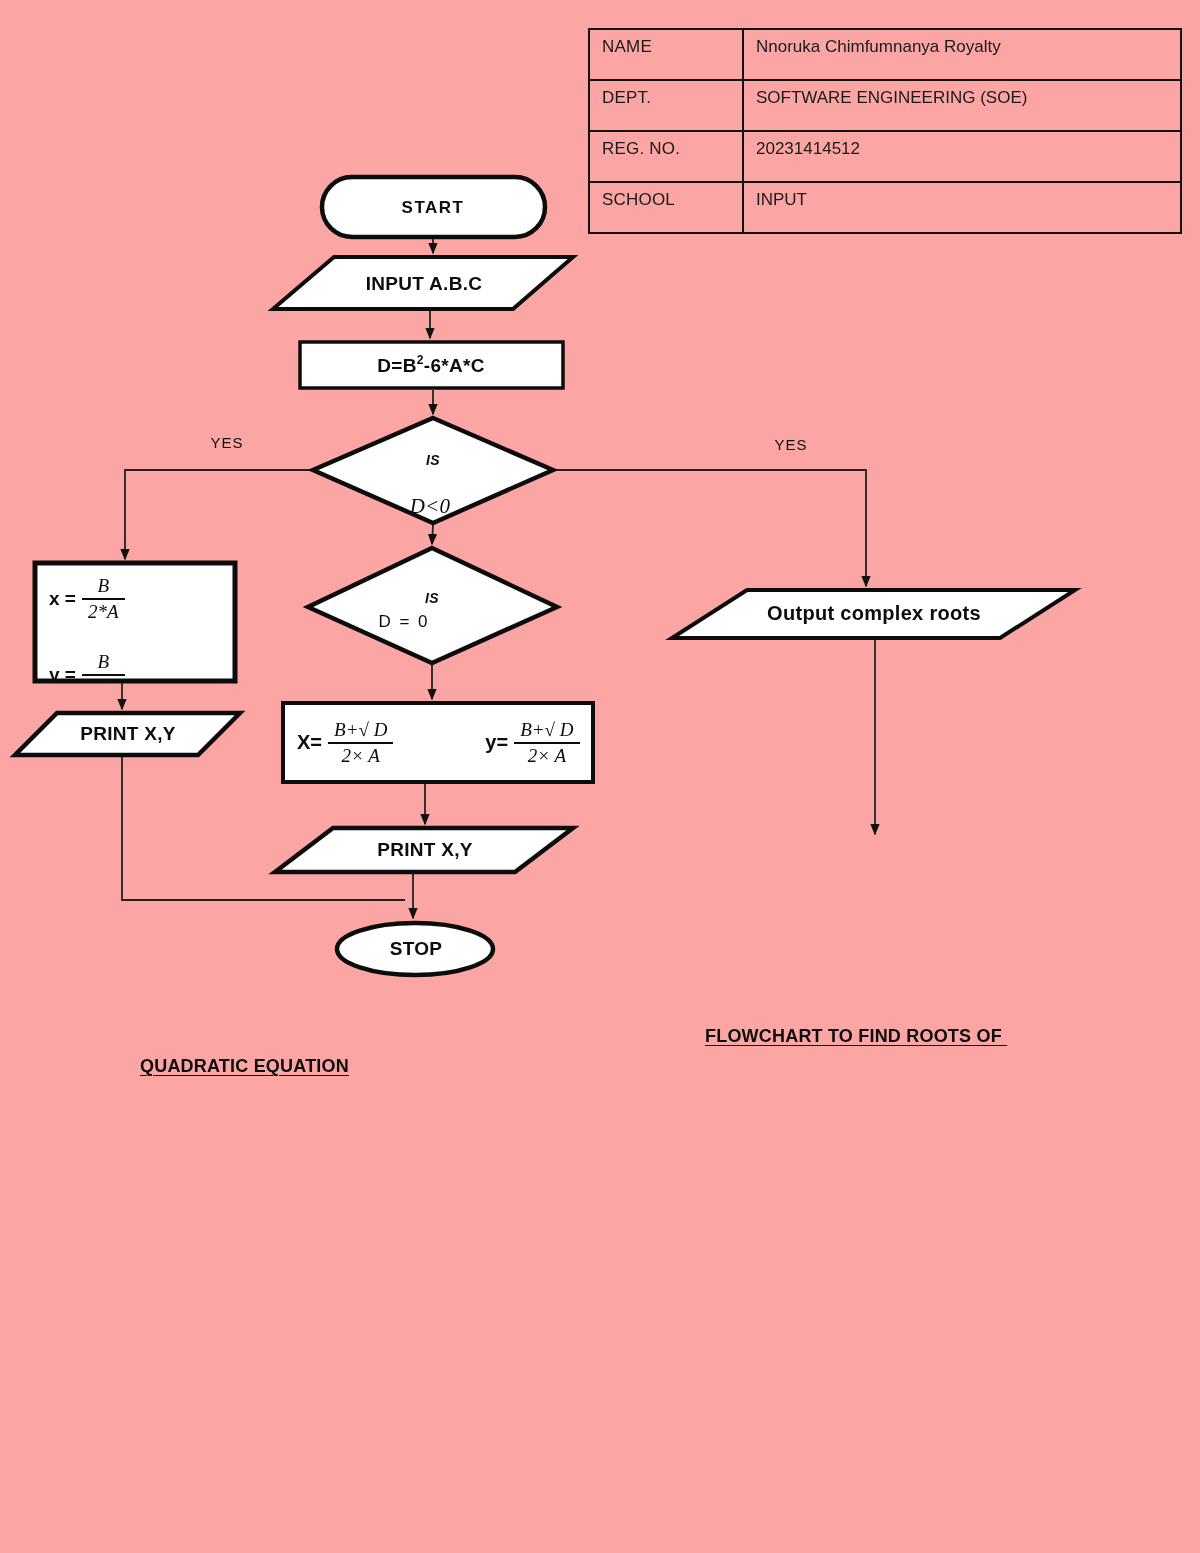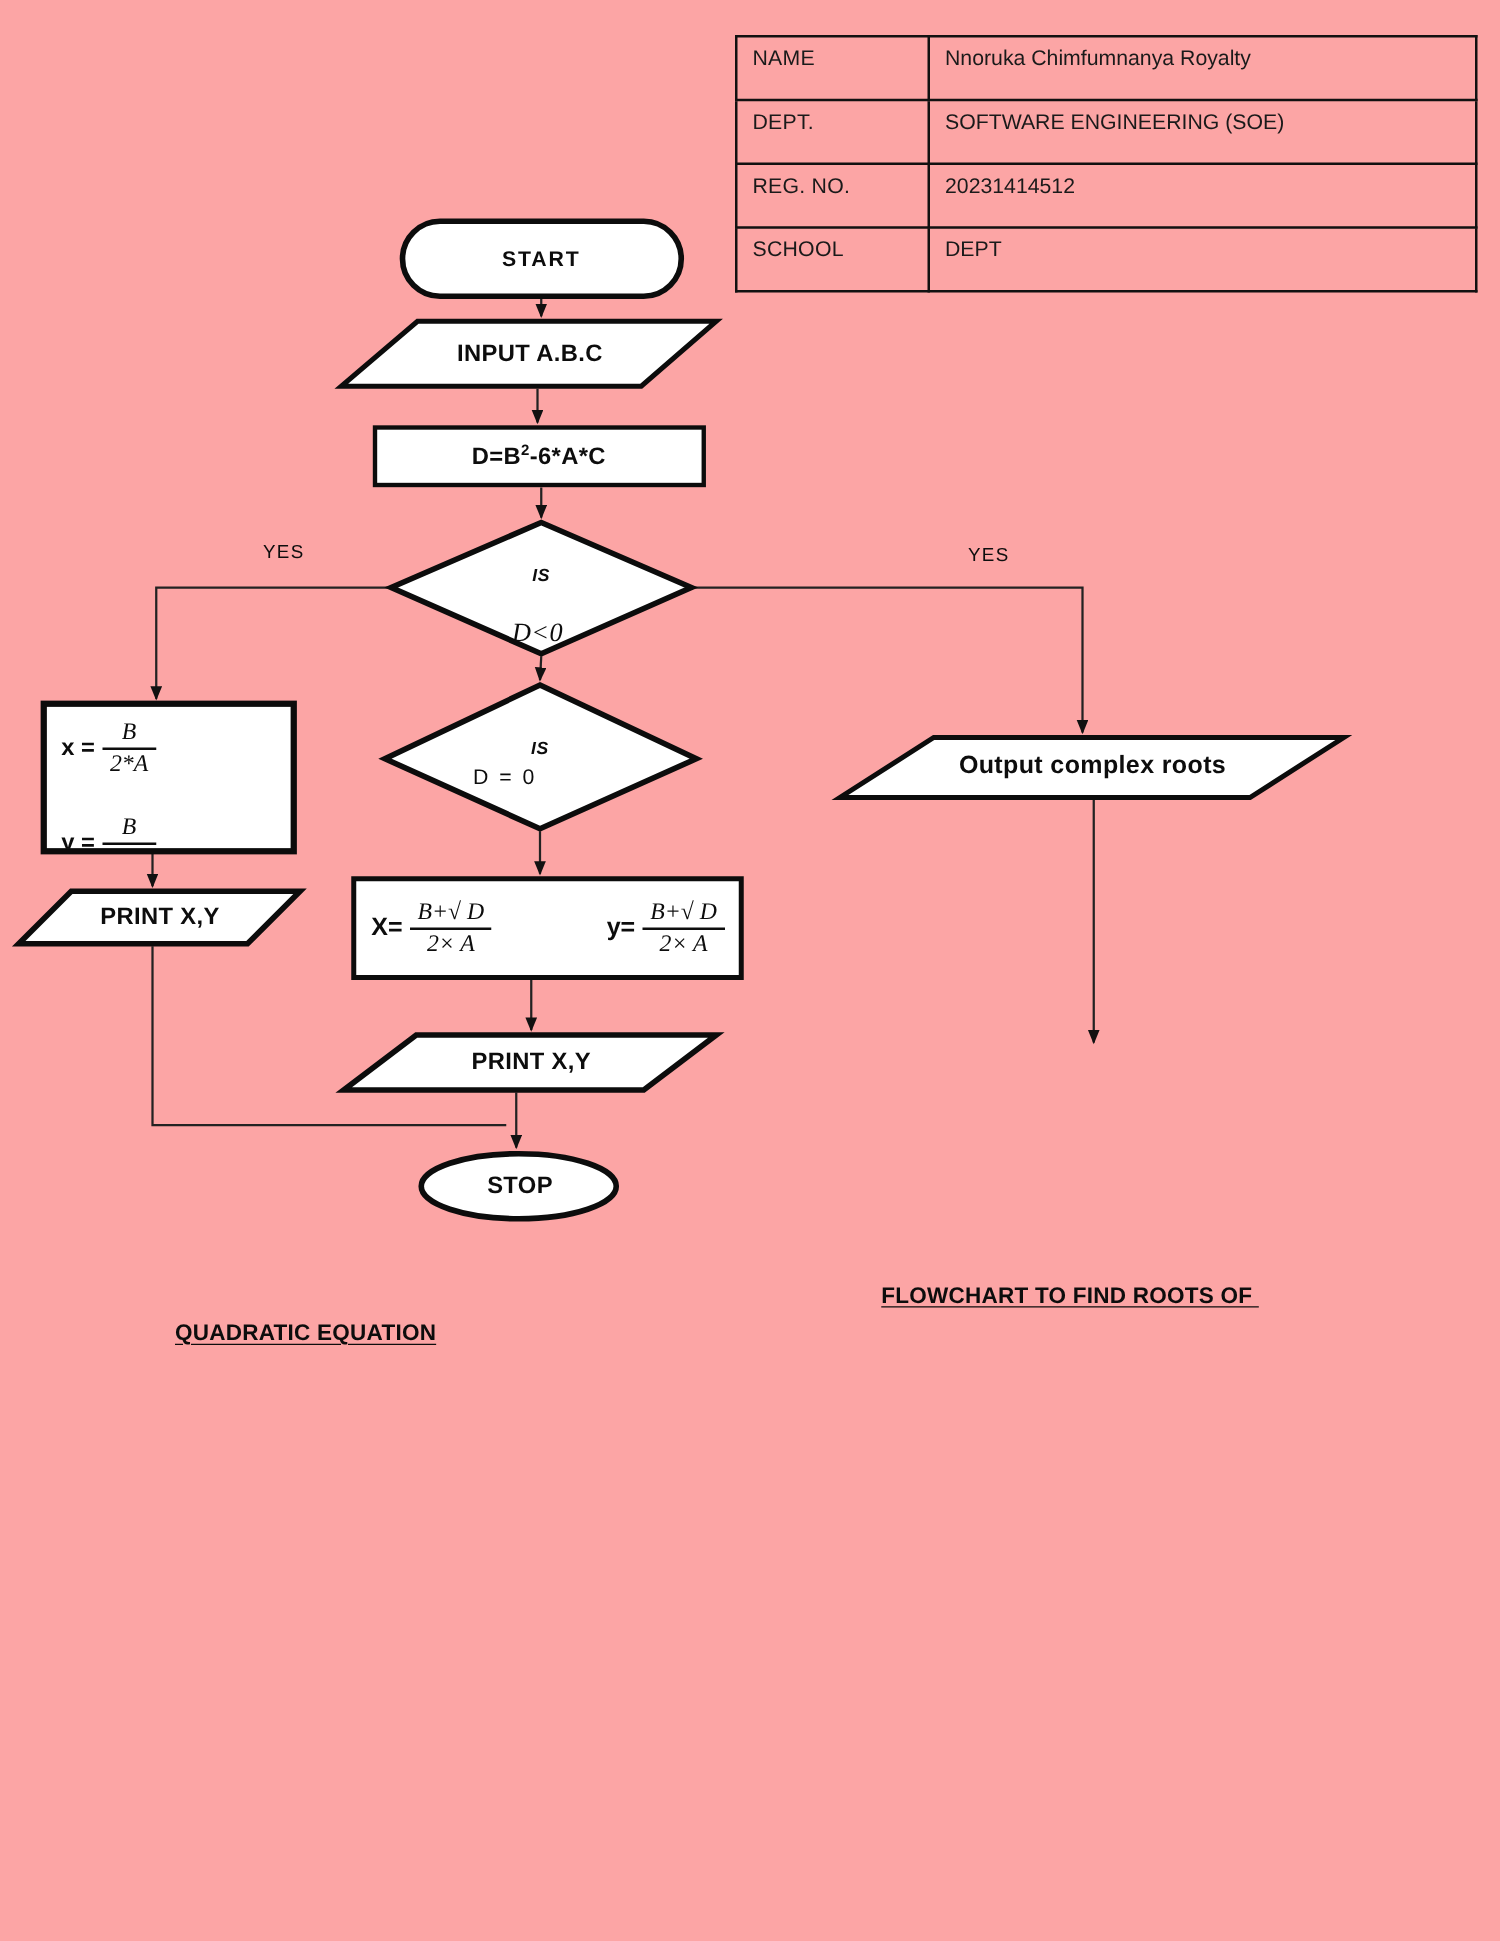--- a/index.html
+++ b/index.html
@@ -119,21 +119,21 @@
       <tr>
         <td class="lbl">DEPT.</td>
         <td class="val">SOFTWARE ENGINEERING (SOE)</td>
       </tr>
       <tr>
         <td class="lbl">REG. NO.</td>
         <td class="val">20231414512</td>
       </tr>
       <tr>
         <td class="lbl">SCHOOL</td>
-        <td class="val">DEPT</td>
+        <td class="val">INPUT</td>
       </tr>
     </tbody>
   </table>
 
   <div class="flow-text t-start" style="left:433px; top:208px;">START</div>
 
   <div class="flow-text t-shape" style="left:424px; top:284px;">INPUT A.B.C</div>
 
   <div class="flow-text t-shape" style="left:431px; top:365px;"><span>D=B</span><sup class="sq">2</sup><span>-6*A*C</span></div>
 

